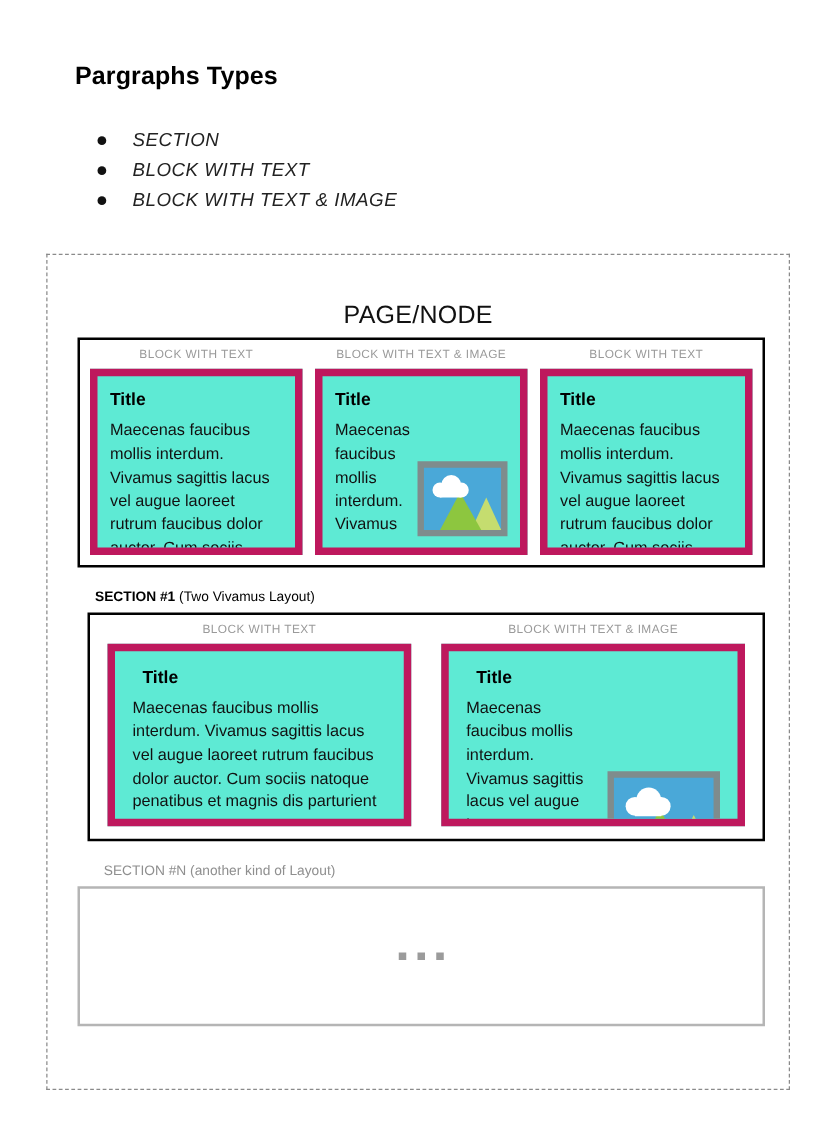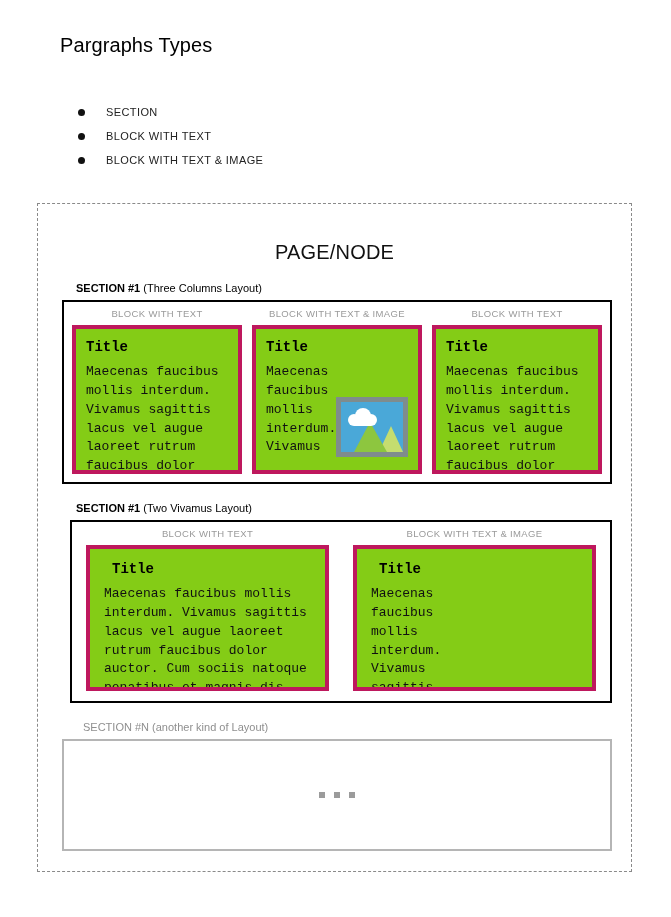--- a/index.html
+++ b/index.html
@@ -13,23 +13,23 @@
     font-family: "Liberation Sans", sans-serif;
     color: #000000;
     overflow: hidden;
     position: relative;
   }
 
   
   .page-title {
     position: absolute;
     left: 60px;
-    top: 34px;
+    top: 50px;
     font-size: 20px;
-    font-weight: normal;
+    font-weight: bold;
     letter-spacing: 0.1px;
     color: #000;
   }
 
   .legend {
     position: absolute;
     left: 60px;
     top: 100px;
     width: 320px;
   }
@@ -41,23 +41,24 @@
   .legend-bullet {
     width: 7px;
     height: 7px;
     border-radius: 50%;
     background: #111;
     margin-left: 18px;
     margin-right: 21px;
     flex: 0 0 auto;
   }
   .legend-label {
-    font-size: 11px;
+    font-size: 15px;
     letter-spacing: 0.4px;
     color: #222;
+    font-style: italic;
   }
 
   
   .page-node {
     position: absolute;
     left: 37px;
     top: 203px;
     width: 595px;
     height: 669px;
     border: 1px dashed #8a8a8a;
@@ -136,28 +137,27 @@
 
   .block-caption {
     text-align: center;
     font-size: 9.5px;
     color: #9a9a9a;
     letter-spacing: 0.35px;
     padding-bottom: 6px;
   }
 
   .block {
-    border: 4px solid #be185d;
-    background: #84cc16;
+    border: 6px solid #be185d;
+    background: #5eead4;
     flex: 1 1 auto;
     box-sizing: border-box;
     padding: 10px 10px 8px 10px;
     min-height: 0;
     overflow: hidden;
-    font-family: Liberation Mono, monospace;
   }
   .block-title {
     font-size: 14px;
     font-weight: bold;
     color: #000;
     margin-bottom: 8px;
   }
   .block-title.indented { margin-left: 8px; }
   .block-body {
     font-size: 13px;
@@ -218,23 +218,20 @@
   <div class="legend-item">
     <span class="legend-bullet"></span>
     <span class="legend-label">BLOCK WITH TEXT &amp; IMAGE</span>
   </div>
 </div>
 
 <div class="page-node">
 
   <div class="page-node-title">PAGE/NODE</div>
 
-  <div class="section-label sec1-label">
-    <span class="lbl-strong">SECTION  #1</span><span> (Three Columns Layout)</span>
-  </div>
 
   <div class="section-box sec1-box">
     <div class="cols">
 
       <div class="col">
         <div class="block-caption">BLOCK WITH TEXT</div>
         <div class="block">
           <div class="block-title">Title</div>
           <div class="block-body">Maecenas faucibus mollis interdum. Vivamus sagittis lacus vel augue laoreet rutrum faucibus dolor auctor. Cum sociis</div>
         </div>

